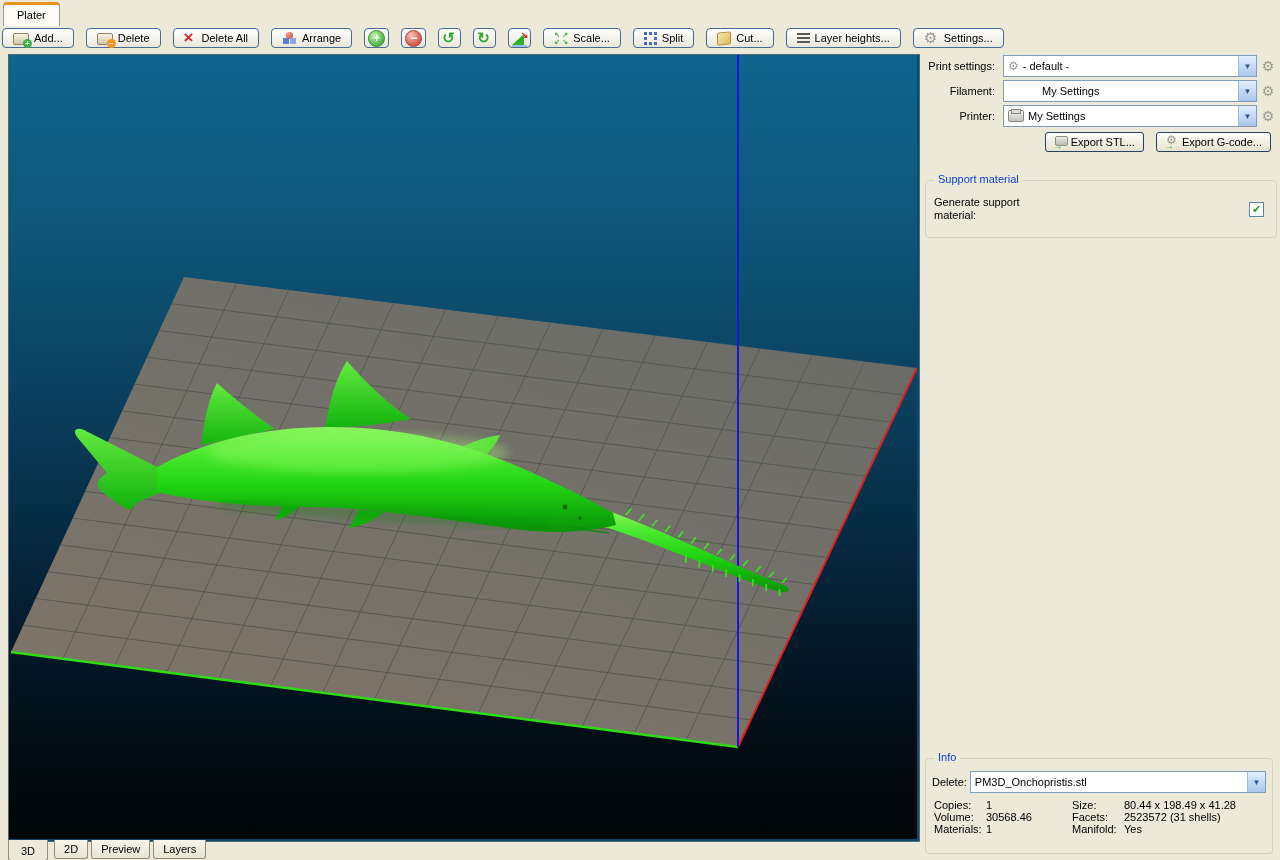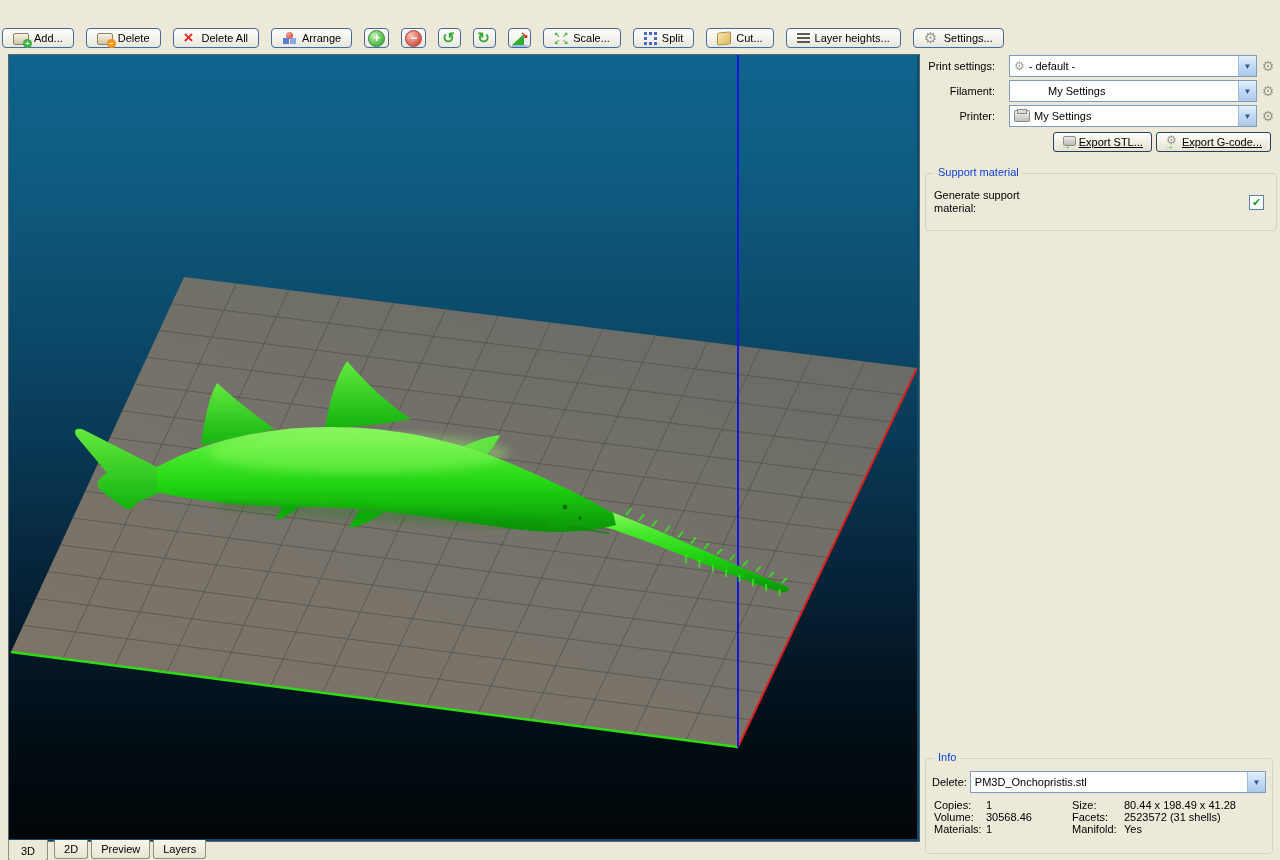--- a/index.html
+++ b/index.html
@@ -64,60 +64,63 @@
 
   
   .bottom-tabs{position:absolute;left:8px;top:840px;display:flex;align-items:flex-start;}
   .btab{padding:3px 9px 3px;background:linear-gradient(0deg,#e8e5d3,#f7f5ea);border:1px solid #8f8d7d;border-top:none;
         border-radius:0 0 3px 3px;margin-right:3px;font-size:11px;}
   .btab.active{background:#ece9d8;border-color:#8f8d7d;padding:5px 12px 3px;margin-right:6px;border-top:none;}
 
   
   .rpanel{position:absolute;left:925px;top:55px;width:352px;height:800px;}
   .prow{display:flex;align-items:center;height:22px;margin-bottom:3px;}
-  .prow .plabel{width:70px;text-align:right;margin-right:14px;flex:none;}
+  .prow .plabel{width:70px;text-align:right;margin-right:8px;flex:none;}
   .combo{display:flex;align-items:center;height:20px;background:#fff;border:1px solid #7f9db9;flex:1;overflow:hidden;}
   .combo .cval{padding-left:4px;display:flex;align-items:center;gap:4px;white-space:nowrap;}
   .combo .spacer{flex:1;}
   .combo .arrow{width:17px;height:100%;background:linear-gradient(180deg,#e3f0fd,#c6dcf5 45%,#abc7ea);
       border-left:1px solid #9ebcdd;display:flex;align-items:center;justify-content:center;
       color:#2c5791;font-size:8px;flex:none;}
   .gearbtn{width:18px;text-align:center;font-size:14px;color:#98988f;flex:none;margin-left:2px;cursor:default;}
   .icn-printer{width:14px;height:10px;background:linear-gradient(#f4f4f2,#c2c2bc);border:1px solid #8a8a84;
       border-radius:2px;position:relative;flex:none;}
   .icn-printer::before{content:"";position:absolute;left:2px;top:-2px;right:2px;height:3px;background:#dddcd6;border:1px solid #8a8a84;}
   .gear-sm{font-size:12px;color:#a0a09a;}
 
-  .export-row{display:flex;justify-content:flex-end;gap:4px;margin-top:5px;padding-right:6px;text-decoration:underline;}
+  .export-row{display:flex;justify-content:flex-end;gap:12px;margin-top:5px;padding-right:6px;}
   .btn-export{display:inline-flex;align-items:center;gap:3px;padding:3px 8px;font-size:11px;
       background:linear-gradient(180deg,#ffffff,#f1efe3 50%,#e6e3d3);border:1px solid #28415e;border-radius:3px;}
   .icn-export{position:relative;width:14px;height:12px;flex:none;}
   .icn-export .base{position:absolute;left:1px;top:0;width:11px;height:8px;background:linear-gradient(#ecece8,#b9b9b2);
       border:1px solid #8e8e86;border-radius:2px;}
   .icn-export .base.gear{background:none;border:none;font-size:12px;color:#98988f;top:-3px;}
   .icn-export::after{content:"→";position:absolute;left:-1px;bottom:-3px;color:#2fae2f;font-weight:bold;font-size:10px;}
 
   .groupbox{position:relative;border:1px solid #d5d2bd;border-radius:4px;}
   .gb-title{position:absolute;top:-8px;left:8px;background:#ece9d8;padding:0 4px;color:#0b3fd6;}
-  .support-box{margin-top:21px;height:58px;display:flex;align-items:center;justify-content:space-between;
+  .support-box{margin-top:28px;height:58px;display:flex;align-items:center;justify-content:space-between;
       padding:0 12px 0 8px;box-sizing:border-box;}
   .support-label{width:120px;line-height:13px;}
   .checkbox{width:13px;height:13px;background:#fff;border:1px solid #5d80a8;display:flex;align-items:center;
       justify-content:center;font-size:11px;line-height:11px;color:#21a121;}
 
   .info-box{position:absolute;left:0;top:703px;width:348px;height:96px;box-sizing:border-box;}
   .info-obj-row{display:flex;align-items:center;padding:12px 6px 0 6px;}
   .info-obj-row .plabel{flex:none;margin-right:3px;}
   .info-grid{display:grid;grid-template-columns:52px 86px 52px auto;padding:6px 6px 0 8px;}
 </style>
 </head>
 <body>
 
 <div class="app">
 
+  <div class="tabbar">
+    <div class="tab">Plater</div>
+  </div>
 
   <div class="toolbar" id="toolbar">
       <button class="btn">
         <span class="icn icn-brick-plus"></span>
         <span class="btn-label">Add...</span>
       </button>
       <button class="btn">
         <span class="icn icn-brick-minus"></span>
         <span class="btn-label">Delete</span>
       </button>

